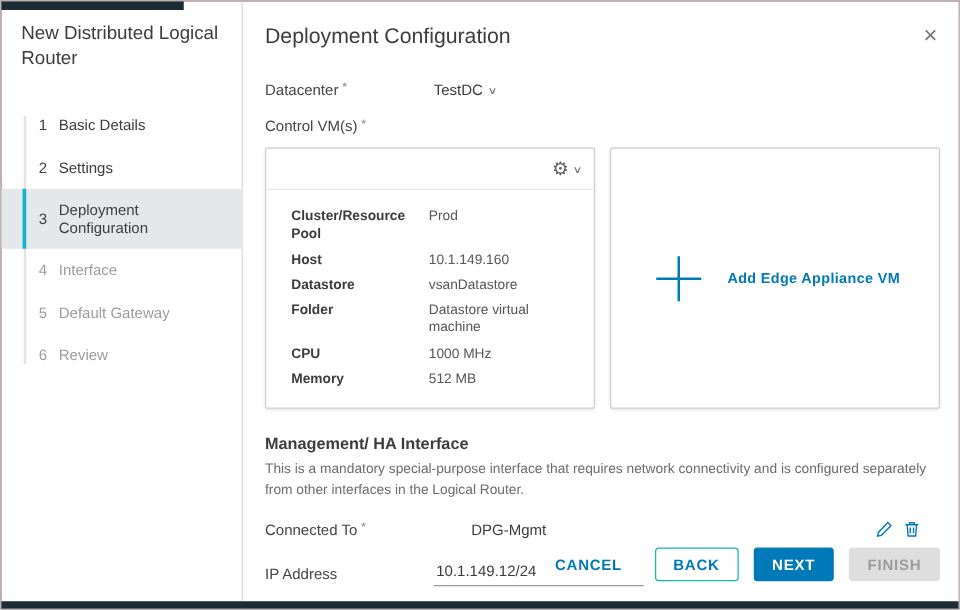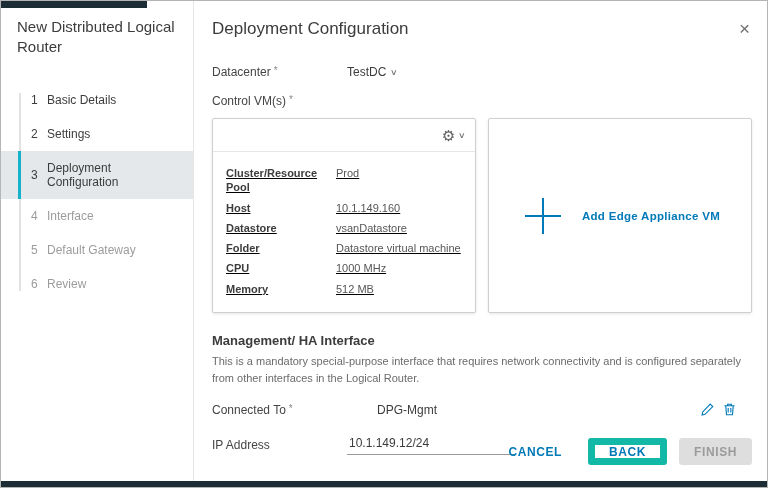--- a/index.html
+++ b/index.html
@@ -35,21 +35,21 @@
   .req { color:#8a8a8a; font-size:10px; vertical-align:top; margin-left:3px; }
   .select { display:inline-flex; align-items:center; gap:5px; font-size:12px; color:#3c3c3c; cursor:pointer; }
   .caret { font-size:8px; color:#6f6f6f; transform:scaleX(1.3); }
 
   .cards { display:flex; gap:12px; margin-top:2px; }
   .card { width:264px; background:#fff; border:1px solid #cfcfcf; border-radius:2px; box-shadow:0 1px 3px rgba(0,0,0,.10); }
   .card-head { height:33px; display:flex; justify-content:flex-end; align-items:center; padding:0 10px; border-bottom:1px solid #e7e7e7; }
   .gear { background:none; border:none; cursor:pointer; display:inline-flex; align-items:center; gap:4px; color:#5f5f5f; }
   .gear-glyph { font-size:15px; line-height:1; }
   .vm-rows { padding:8px 12px 10px 12px; }
-  .vm-row { display:flex; margin:6px 1px; font-size:11px; line-height:1.3;text-decoration:underline; }
+  .vm-row { display:flex; margin:6px 8px; font-size:11px; line-height:1.3; }
   .vm-label { width:110px; flex:0 0 110px; color:#3c3c3c; font-weight:bold; padding-right:8px; }
   .vm-value { flex:1; color:#565656; }
 
   .add-card { display:flex; flex-direction:row; align-items:center; justify-content:center; gap:16px; cursor:pointer; }
   .add-label { color:#0079b8; font-size:11.5px; letter-spacing:.3px; font-weight:bold; }
 
   .mgmt { margin-top:20px; }
   .mgmt h3 { font-size:13px; color:#3c3c3c; font-weight:bold; }
   .mgmt .desc { font-size:11px; color:#6b6b6b; line-height:1.5; margin-top:5px; max-width:552px; }
   .connected-row { margin-top:15px; margin-bottom:0; }
@@ -59,21 +59,21 @@
 
   .ip-row { margin-top:16px; }
   .ip-input { width:168px; border:none; border-bottom:1px solid #9a9a9a; font-family:"Liberation Sans",sans-serif;
               font-size:12px; color:#3c3c3c; padding:2px 2px 4px 2px; outline:none; background:transparent; }
 
   
   .footer { position:absolute; right:16px; bottom:22px; display:flex; align-items:center; gap:12px; }
   .footer button { font-family:"Liberation Sans",sans-serif; font-size:12px; letter-spacing:.6px; border-radius:3px;
                    height:27px; padding:0 14px; cursor:pointer; font-weight:bold; }
   .btn-link { background:none; border:none; color:#0079b8; padding:0 4px; }
-  .btn-outline { background:#fff; border:7px solid #14b8a6; color:#0079b8; }
+  .btn-outline { background:#fff; border:1px solid #14b8a6; color:#0079b8; }
   .btn-primary { background:#0079b8; border:1px solid #0079b8; color:#fff; }
   .btn-disabled { background:#dedede; border:1px solid #dedede; color:#9b9b9b; cursor:default; }
 </style>
 </head>
 <body>
 
 <div class="screen">
   <div class="top-remnant"></div>
 
   <aside class="sidebar">
@@ -196,18 +196,19 @@
         <div class="form-row ip-row">
           <span class="f-label"><span>IP Address</span></span>
           <input class="ip-input" type="text" value="10.1.149.12/24" style="">
         </div>
       </section>
     </div>
 
     <div class="footer">
       <button class="btn-link">CANCEL</button>
       <button class="btn-outline">BACK</button>
+      <button class="btn-primary">NEXT</button>
       <button class="btn-disabled" disabled="">FINISH</button>
     </div>
   </main>
 
   <div class="bottom-bar"></div>
 </div>
 
 </body></html>

